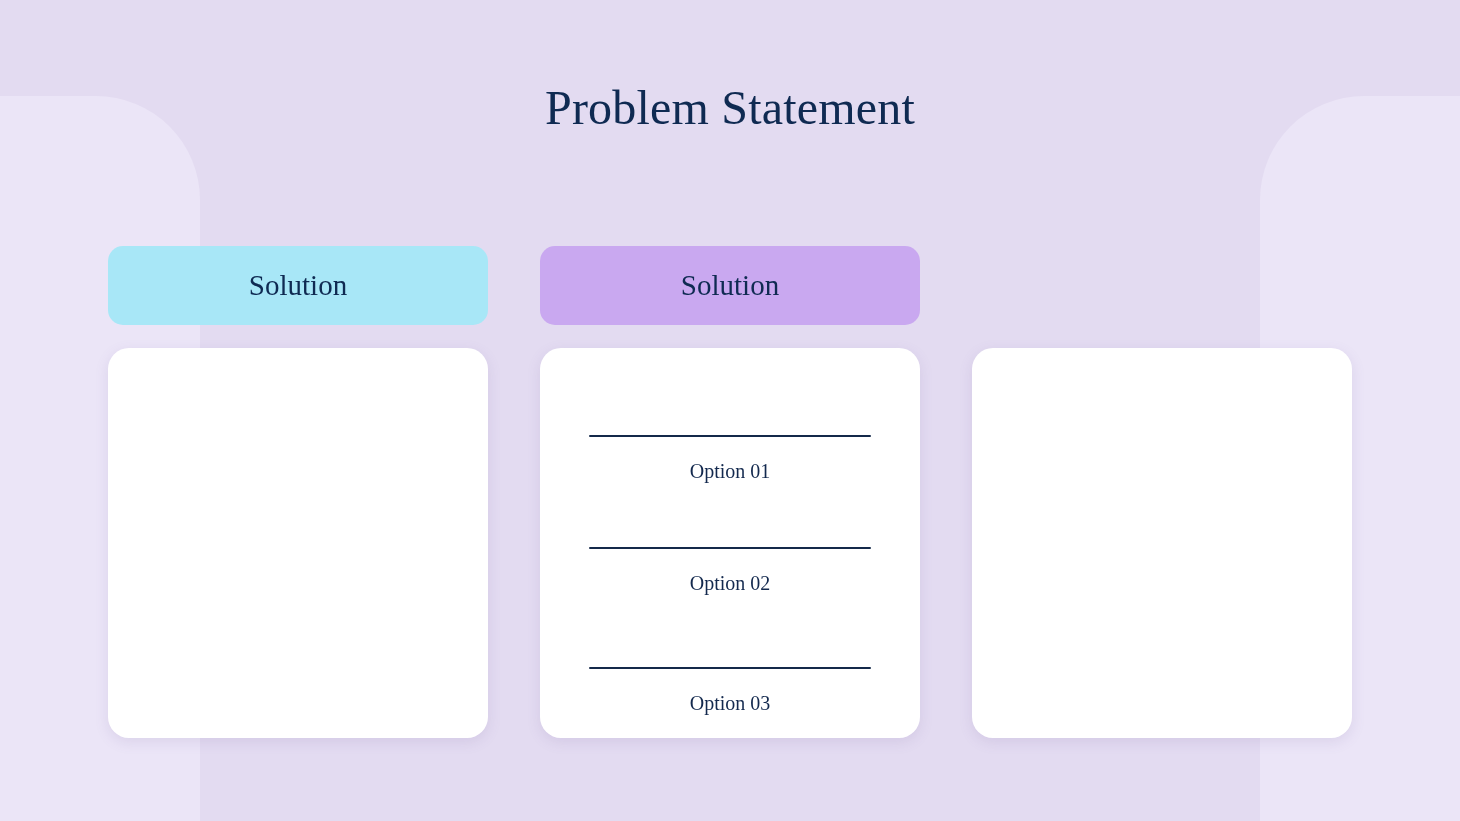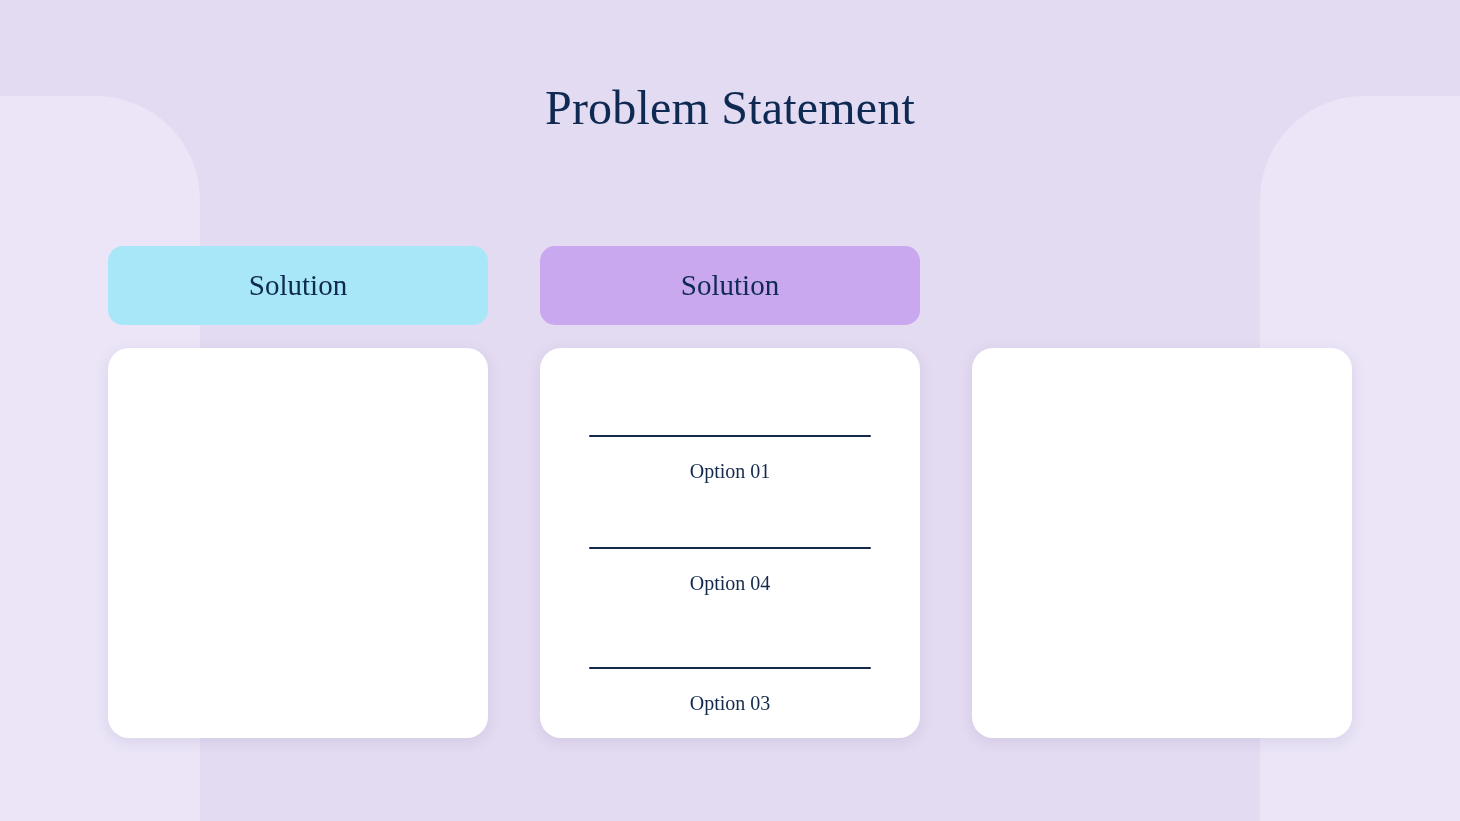--- a/index.html
+++ b/index.html
@@ -157,21 +157,21 @@
         <span class="col-header-label">Solution</span>
       </div>
       <div class="col-card">
         <div class="options-list">
           <div class="option-row r0">
             <div class="option-rule" style="background: rgb(20, 41, 74);"></div>
             <div class="option-label" style="color: rgb(19, 41, 78);">Option 01</div>
           </div>
           <div class="option-row r1">
             <div class="option-rule" style="background: rgb(20, 41, 74);"></div>
-            <div class="option-label" style="color: rgb(19, 41, 78);">Option 04</div>
+            <div class="option-label" style="color: rgb(19, 41, 78);">Option 02</div>
           </div>
           <div class="option-row r2">
             <div class="option-rule" style="background: rgb(20, 41, 74);"></div>
             <div class="option-label" style="color: rgb(19, 41, 78);">Option 03</div>
           </div>
         </div>
       </div>
     </div>
 
     <div class="column col-2">

